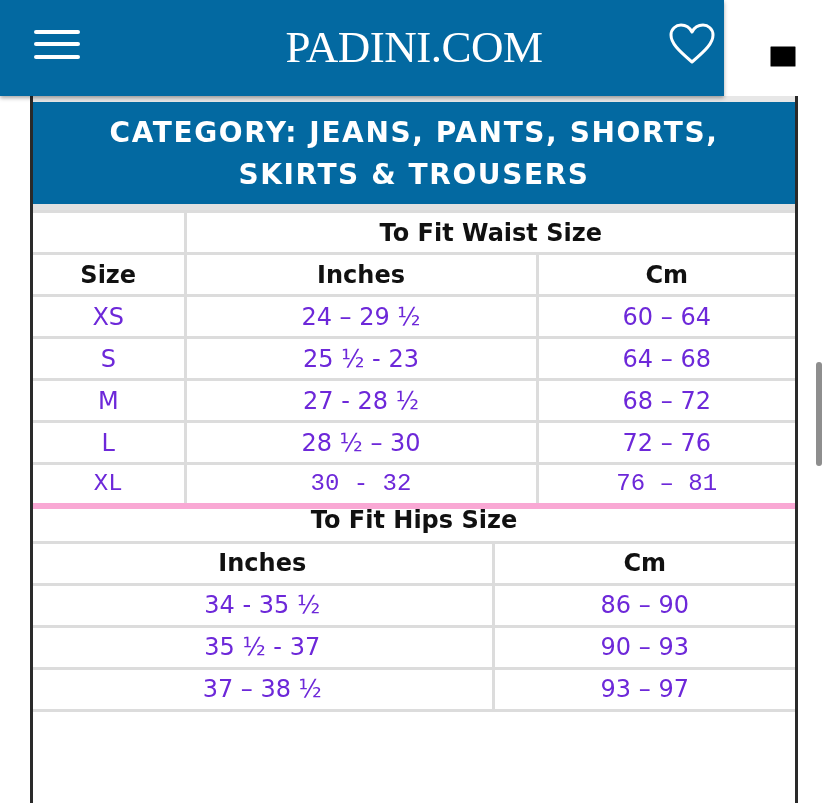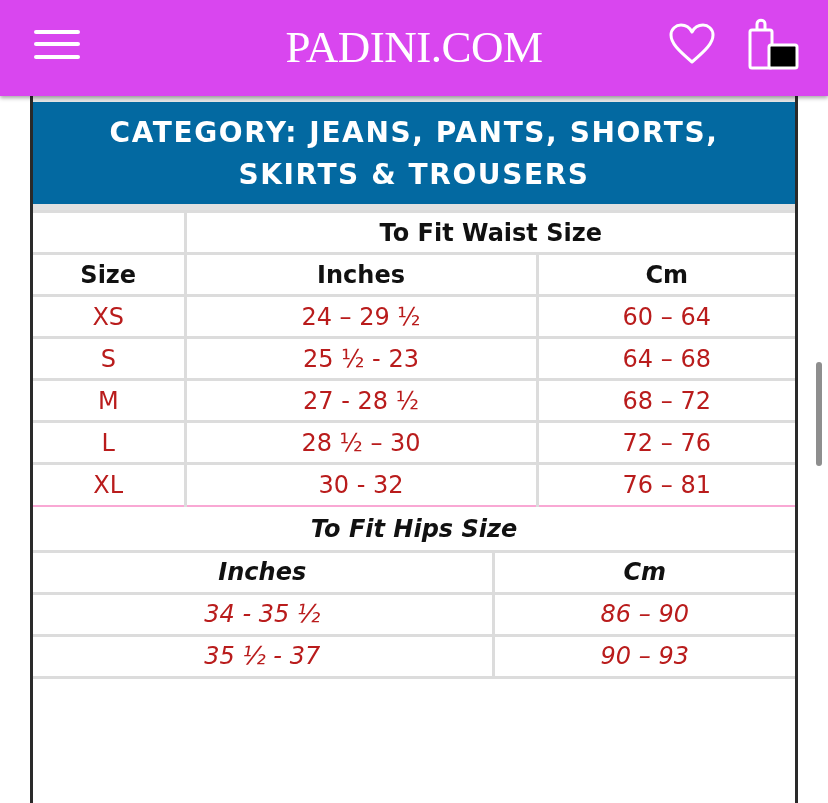--- a/index.html
+++ b/index.html
@@ -1,21 +1,21 @@
 <!DOCTYPE html>
 <html><head>
   <meta charset="utf-8">
   <style>
     * { box-sizing: border-box; margin: 0; padding: 0; }
     html, body { width: 828px; height: 803px; overflow: hidden; background: #ffffff; }
     body { position: relative; font-family: "DejaVu Sans", sans-serif; color: #111; }
 
     .topbar {
-      position: absolute; left: 0; top: 0; width: 828px; height: 96px;
-      background: #d946ef; z-index: 5;
+      position: absolute; left: 0; top: 0; width: 724px; height: 96px;
+      background: #0369a1; z-index: 5;
       box-shadow: 0 2px 4px rgba(0,0,0,0.35);
     }
     .hamburger { position: absolute; left: 34px; top: 29px; width: 46px; height: 32px; cursor: pointer; }
     .hamburger span { position: absolute; left: 0; width: 46px; height: 4px; background: #fff; border-radius: 2px; }
     .hamburger span:nth-child(1) { top: 1px; }
     .hamburger span:nth-child(2) { top: 13px; }
     .hamburger span:nth-child(3) { top: 26px; }
 
     .logo {
       position: absolute; left: 236px; top: 22px; width: 356px; height: 50px;
@@ -41,31 +41,31 @@
       position: absolute; left: 0; top: 6px; width: 100%; height: 108px;
       background: #0369a1; color: #fff; text-align: center;
       font-family: "DejaVu Sans", sans-serif; font-weight: bold; font-size: 28px;
       line-height: 42px; letter-spacing: 1.6px; padding: 10px 16px 0;
       border-bottom: 6px solid #e2e2e2;
     }
 
     table { position: absolute; left: 0; border-collapse: collapse; width: 762px; table-layout: fixed; }
     td, th { border: 3px solid #dcdcdc; height: 42px; text-align: center; vertical-align: middle; }
     th { font-family: "DejaVu Sans", sans-serif; font-weight: bold; font-size: 24px; color: #111; }
-    td { font-family: "DejaVu Sans", sans-serif; font-weight: normal; font-size: 24px; color: #b91c1c; }
+    td { font-family: "DejaVu Sans", sans-serif; font-weight: normal; font-size: 24px; color: #6d28d9; }
     tr > *:first-child { border-left: none; }
     tr > *:last-child { border-right: none; }
 
     .waist { top: 114px; }
     .waist col.c1 { width: 152px; }
     .waist col.c2 { width: 352px; }
     .waist col.c3 { width: 258px; }
-    .waist tr:last-child td { border-bottom: 2px solid #f9a8d4; }
+    .waist tr:last-child td { border-bottom: 6px solid #f9a8d4; font-family: Liberation Mono, monospace; }
 
-    .hips { top: 413px; font-style: italic; }
+    .hips { top: 404px; }
     .hips col.c1 { width: 460px; }
     .hips col.c2 { width: 302px; }
     .hips tr:first-child th { border-top: none; }
   </style>
 </head>
 <body>
 
 <header class="topbar">
   <div class="hamburger">
     <span></span>
@@ -147,15 +147,19 @@
       <th>Cm</th>
     </tr>
     <tr>
       <td>34 - 35 ½</td>
       <td>86 – 90</td>
     </tr>
     <tr>
       <td>35 ½  - 37</td>
       <td>90 – 93</td>
     </tr>
+    <tr>
+      <td>37 – 38 ½</td>
+      <td>93 – 97</td>
+    </tr>
   </tbody>
     </table>
 </section>
 
 </body></html>

